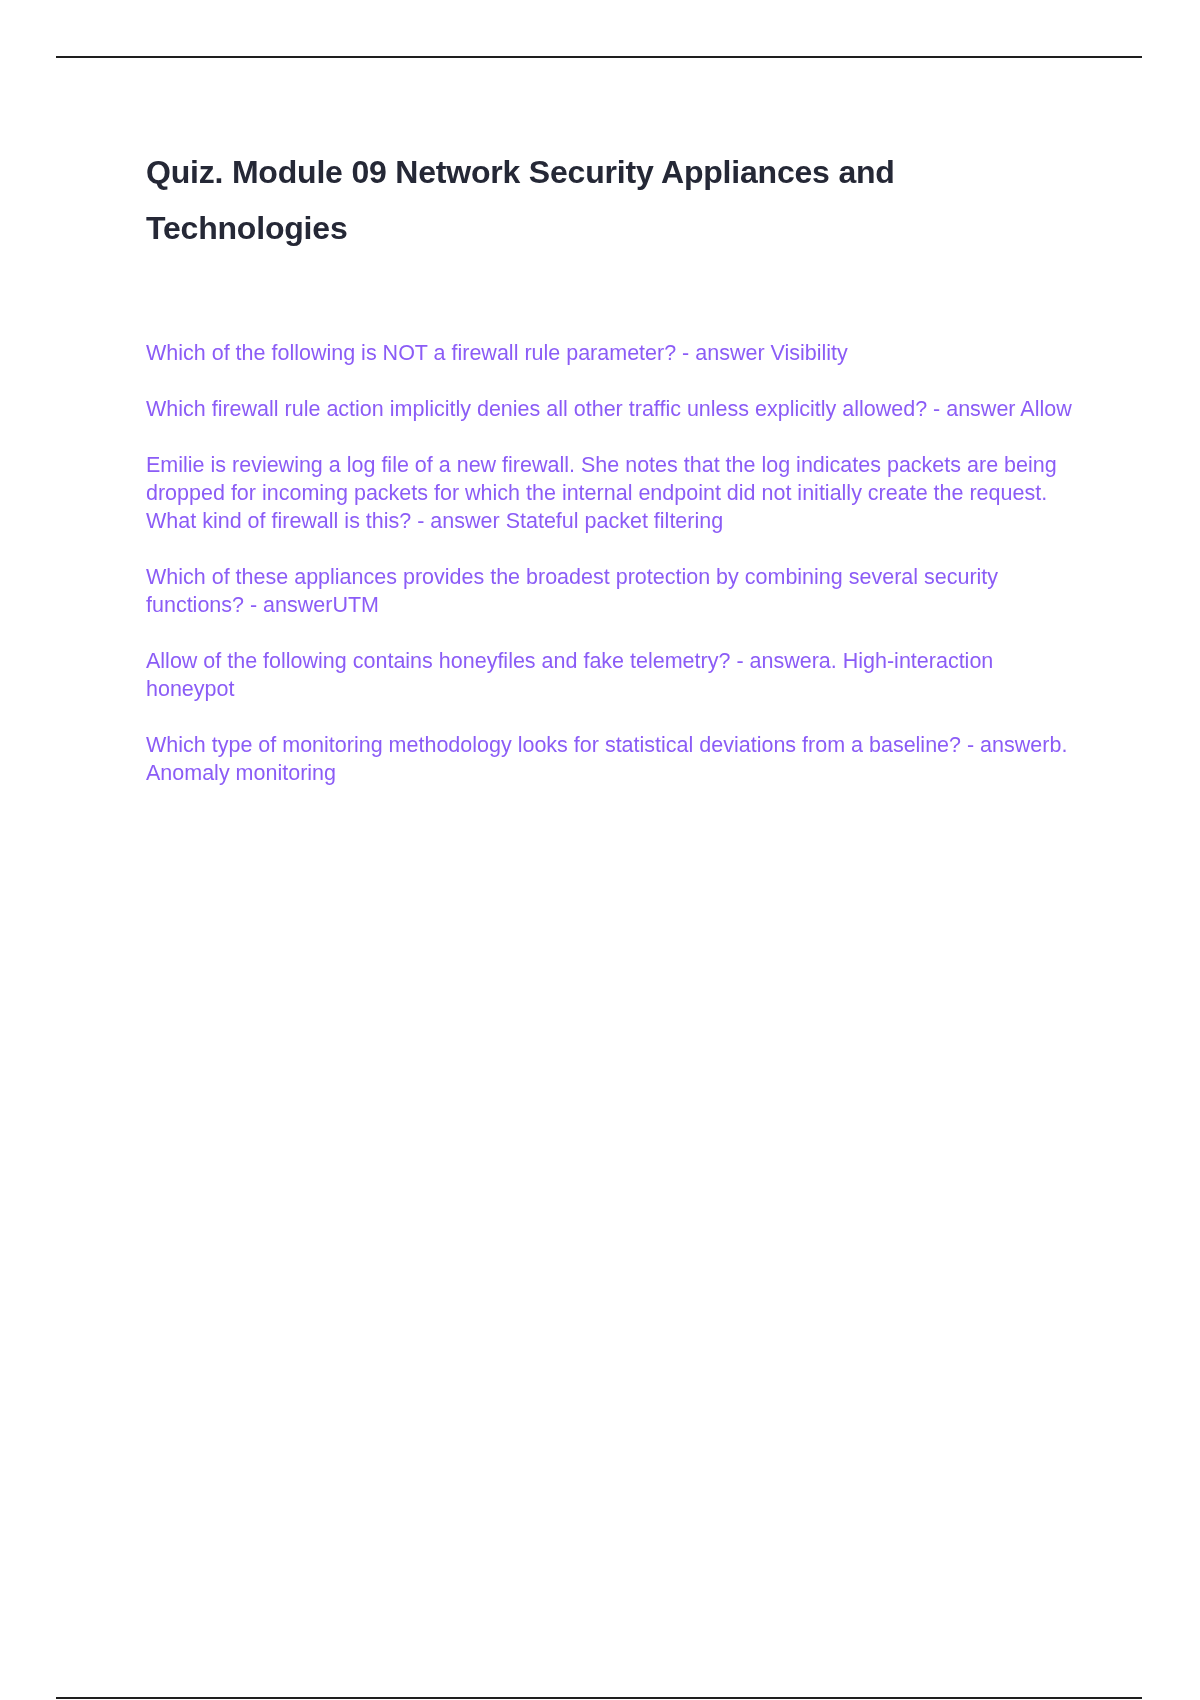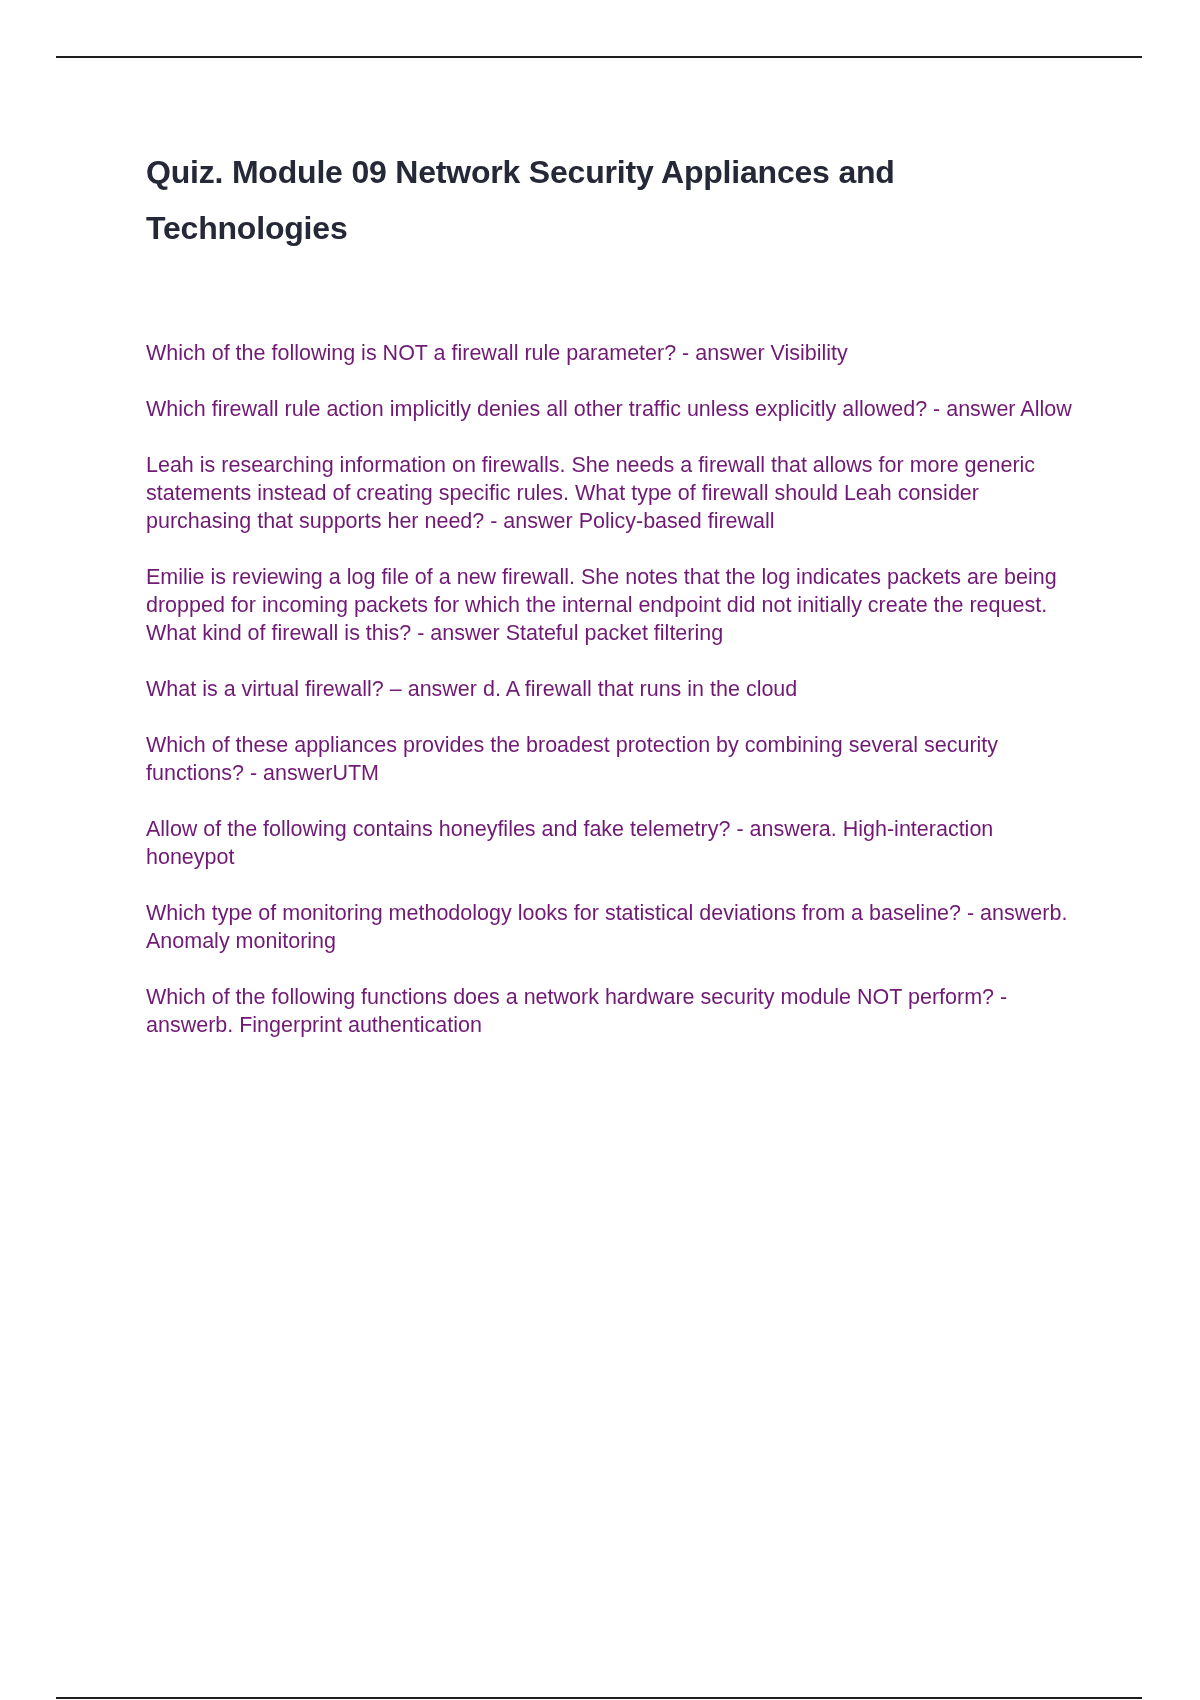--- a/index.html
+++ b/index.html
@@ -43,35 +43,32 @@
       width: 940px;
       margin: 0;
       padding: 0;
       list-style: none;
     }
     .qa-item {
       margin: 0 0 28px 0;
       font-family: "Liberation Sans", sans-serif;
       font-size: 21.5px;
       line-height: 28px;
-      color: #701a75;
+      color: #8b5cf6;
     }
   </style>
 </head>
 <body>
 
 <div class="rule top"></div>
 
 <h1 class="page-title">Quiz. Module 09 Network Security Appliances and Technologies</h1>
 
 <ul class="qa-list">
   <li class="qa-item">Which of the following is NOT a firewall rule parameter? - answer Visibility</li>
   <li class="qa-item">Which firewall rule action implicitly denies all other traffic unless explicitly allowed? - answer Allow</li>
-  <li class="qa-item">Leah is researching information on firewalls. She needs a firewall that allows for more generic statements instead of creating specific rules. What type of firewall should Leah consider purchasing that supports her need? - answer Policy-based firewall</li>
   <li class="qa-item">Emilie is reviewing a log file of a new firewall. She notes that the log indicates packets are being dropped for incoming packets for which the internal endpoint did not initially create the request. What kind of firewall is this? - answer Stateful packet filtering</li>
-  <li class="qa-item">What is a virtual firewall? – answer d. A firewall that runs in the cloud</li>
   <li class="qa-item">Which of these appliances provides the broadest protection by combining several security functions? - answerUTM</li>
   <li class="qa-item">Allow of the following contains honeyfiles and fake telemetry? - answera. High-interaction honeypot</li>
   <li class="qa-item">Which type of monitoring methodology looks for statistical deviations from a baseline? - answerb. Anomaly monitoring</li>
-  <li class="qa-item">Which of the following functions does a network hardware security module NOT perform? - answerb. Fingerprint authentication</li>
 </ul>
 
 <div class="rule bottom"></div>
 
 </body></html>

